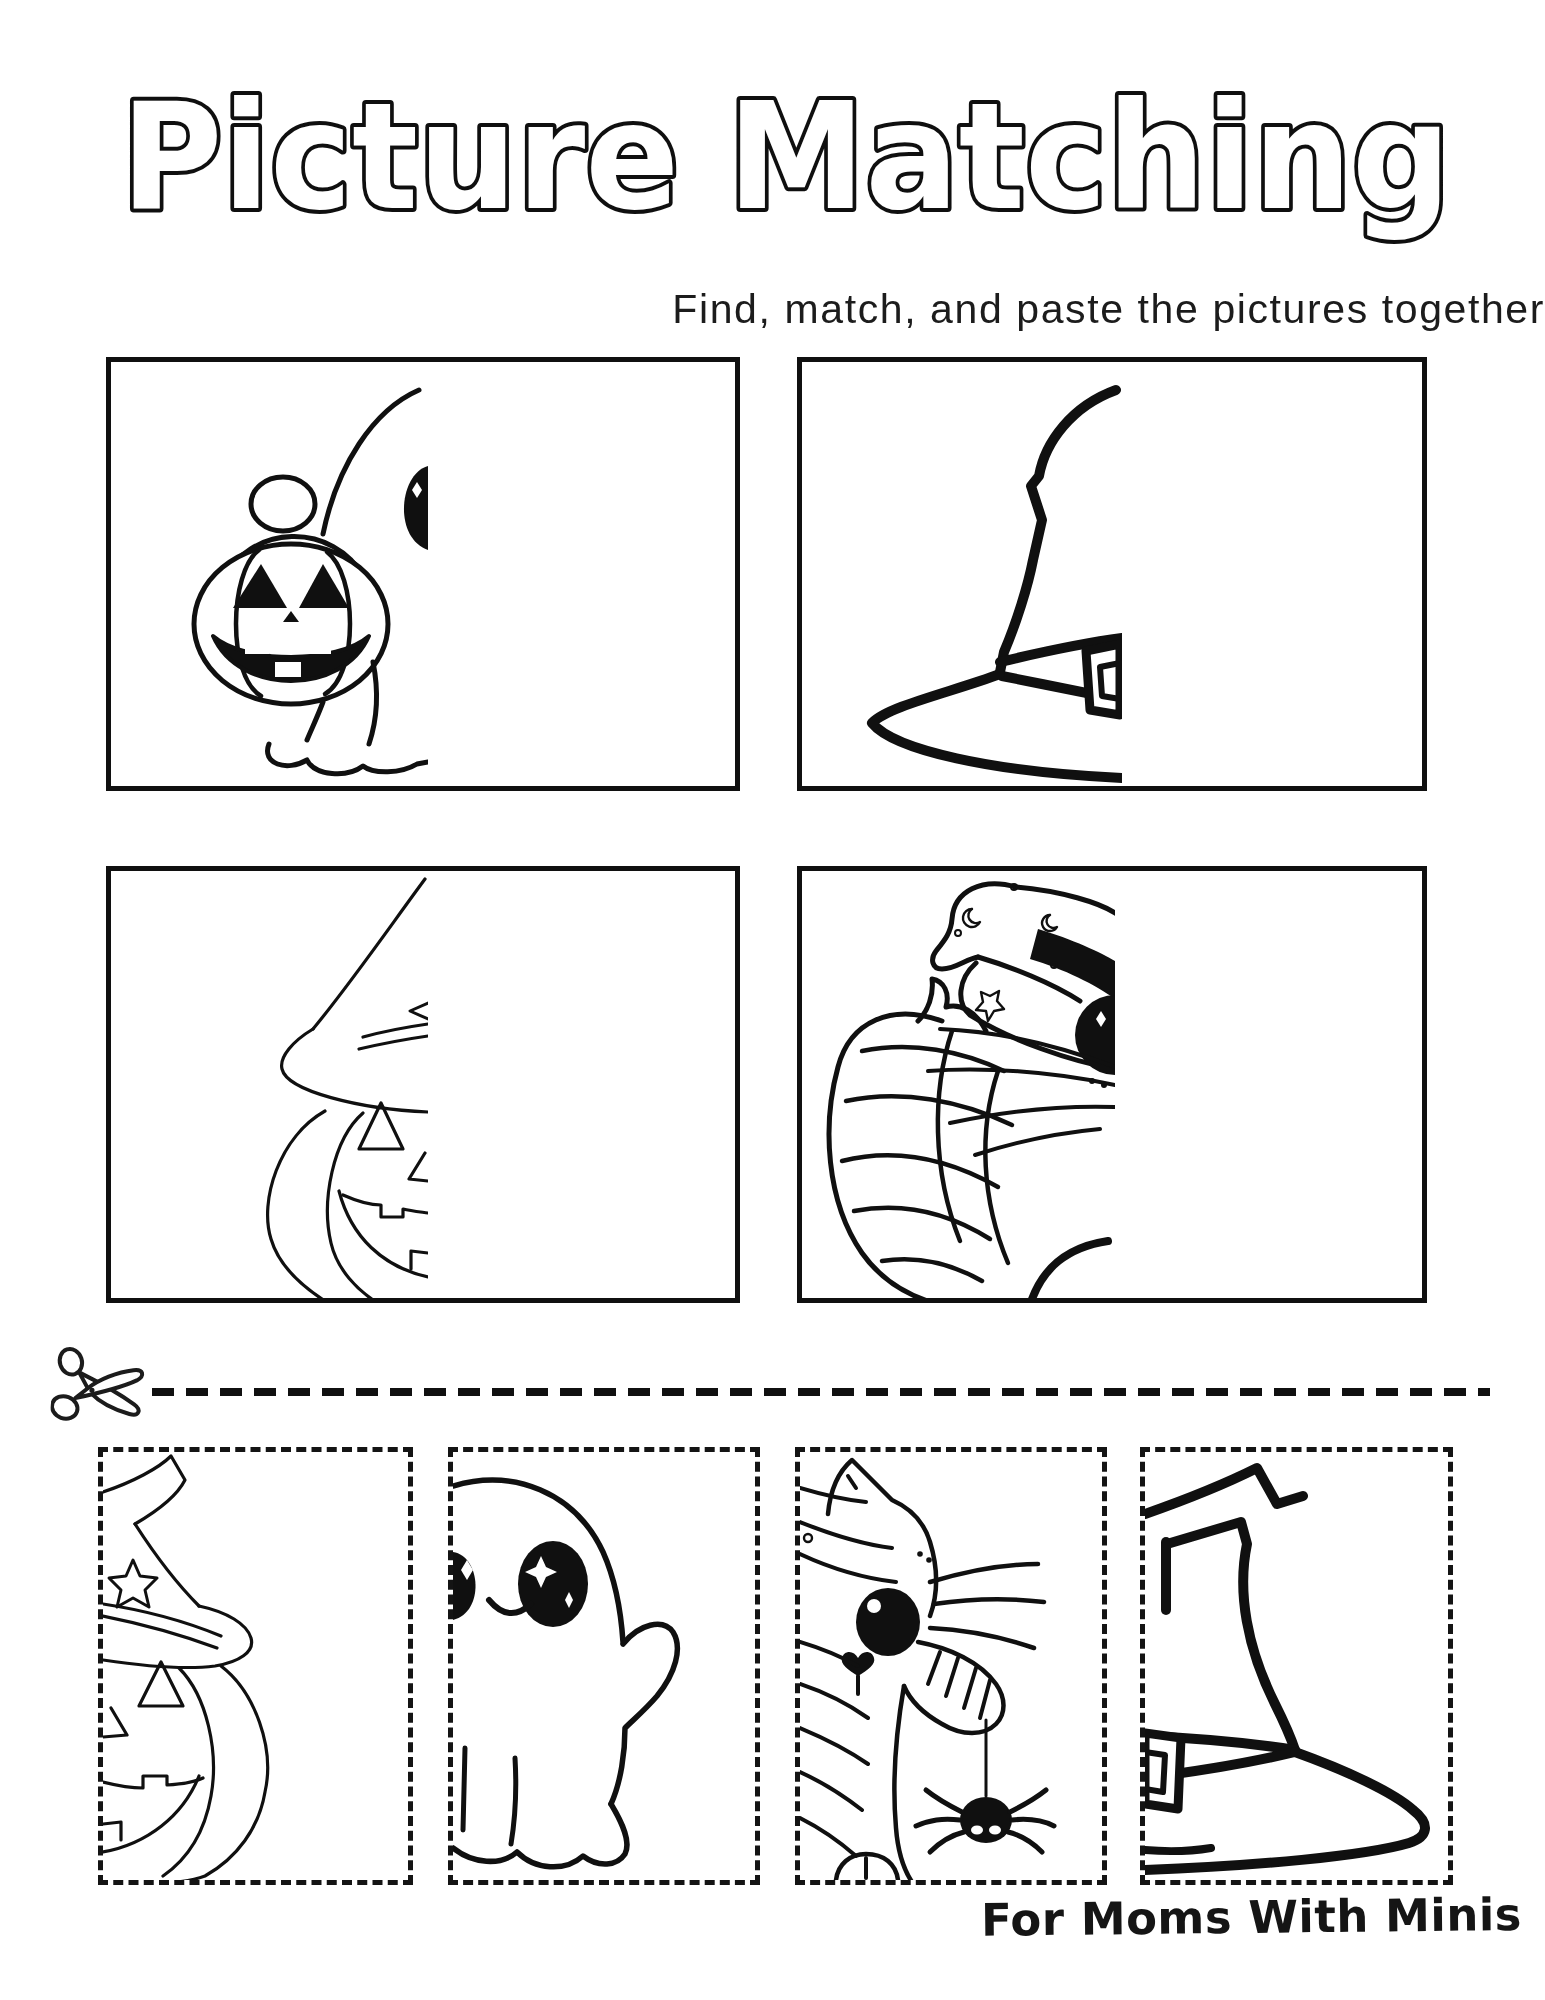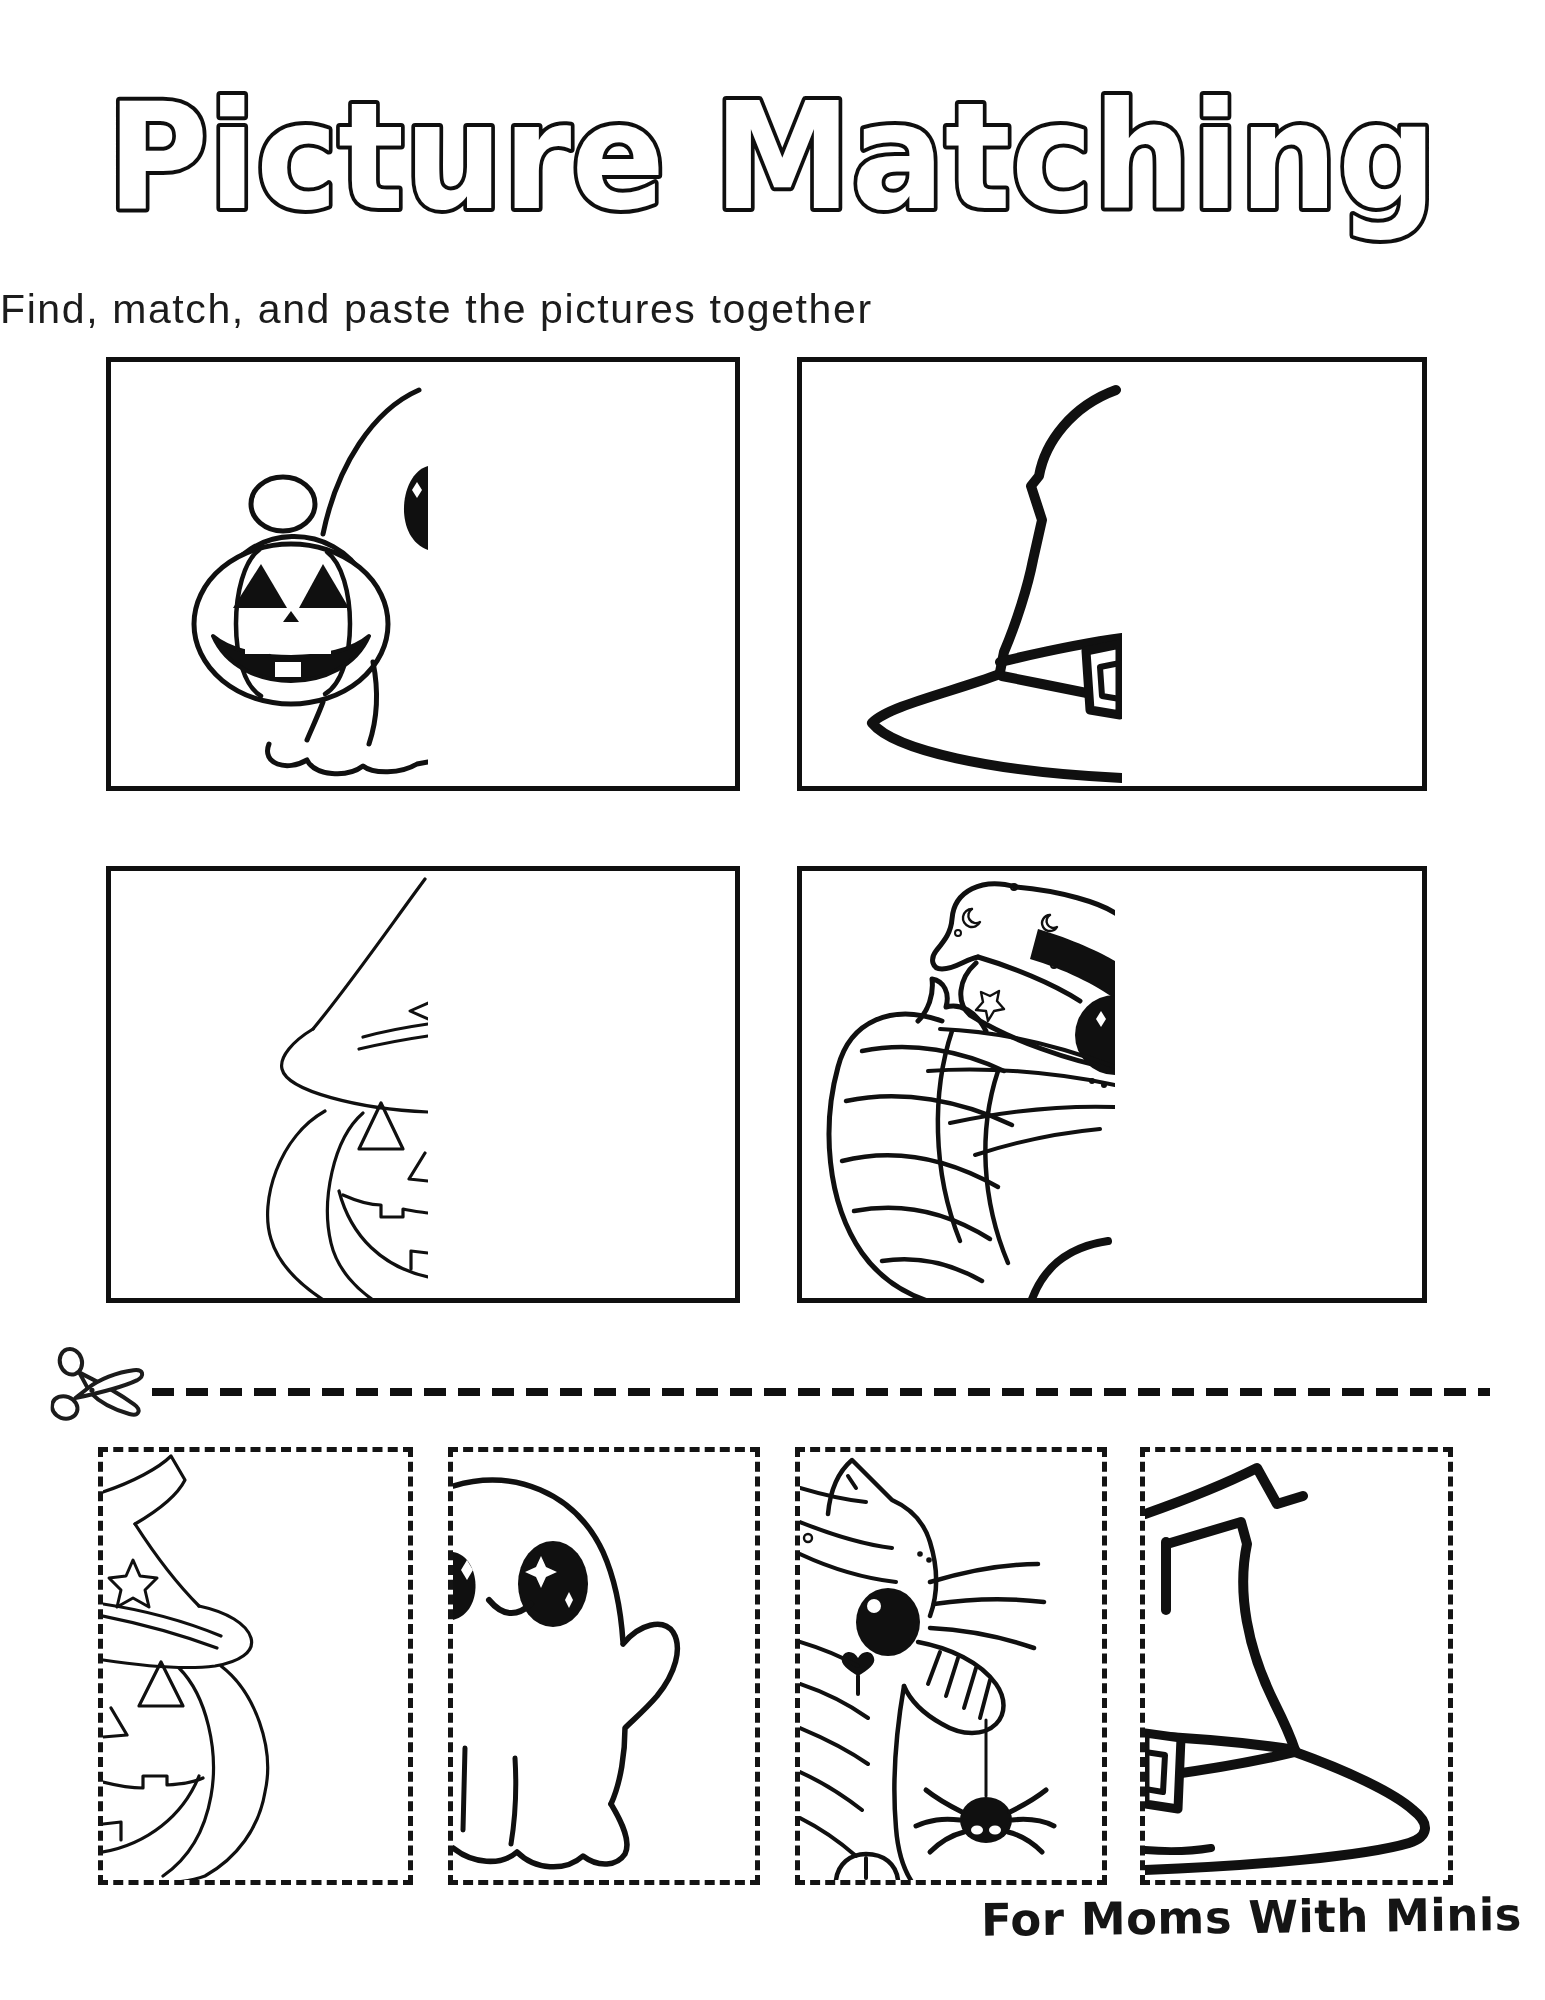--- a/index.html
+++ b/index.html
@@ -1,22 +1,22 @@
 <!DOCTYPE html>
 <html><head>
 <meta charset="utf-8">
 <style>
   html,body{margin:0;padding:0;background:#fff;}
   body{width:1545px;height:2000px;position:relative;overflow:hidden;
        font-family:"Liberation Sans",sans-serif;color:#101010;}
   .abs{position:absolute;}
   
-  .title-wrap{left:70px;top:36px;width:1405px;height:220px;}
-  
-  .subtitle{left:0;top:286px;width:1545px;text-align:left;
+  .title-wrap{left:84px;top:36px;width:1405px;height:220px;}
+  
+  .subtitle{left:0;top:286px;width:1545px;text-align:right;
             font-size:41px;letter-spacing:1.6px;color:#1c1c1c;
             font-family:"Liberation Sans",sans-serif;font-weight:400;}
   
   .mbox{border:5px solid #101010;background:#fff;box-sizing:border-box;overflow:hidden;}
   .mbox svg{position:absolute;left:0;top:0;}
   .b-tl{left:106px;top:357px;width:634px;height:434px;}
   .b-tr{left:797px;top:357px;width:630px;height:434px;}
   .b-bl{left:106px;top:866px;width:634px;height:437px;}
   .b-br{left:797px;top:866px;width:630px;height:437px;}
   

